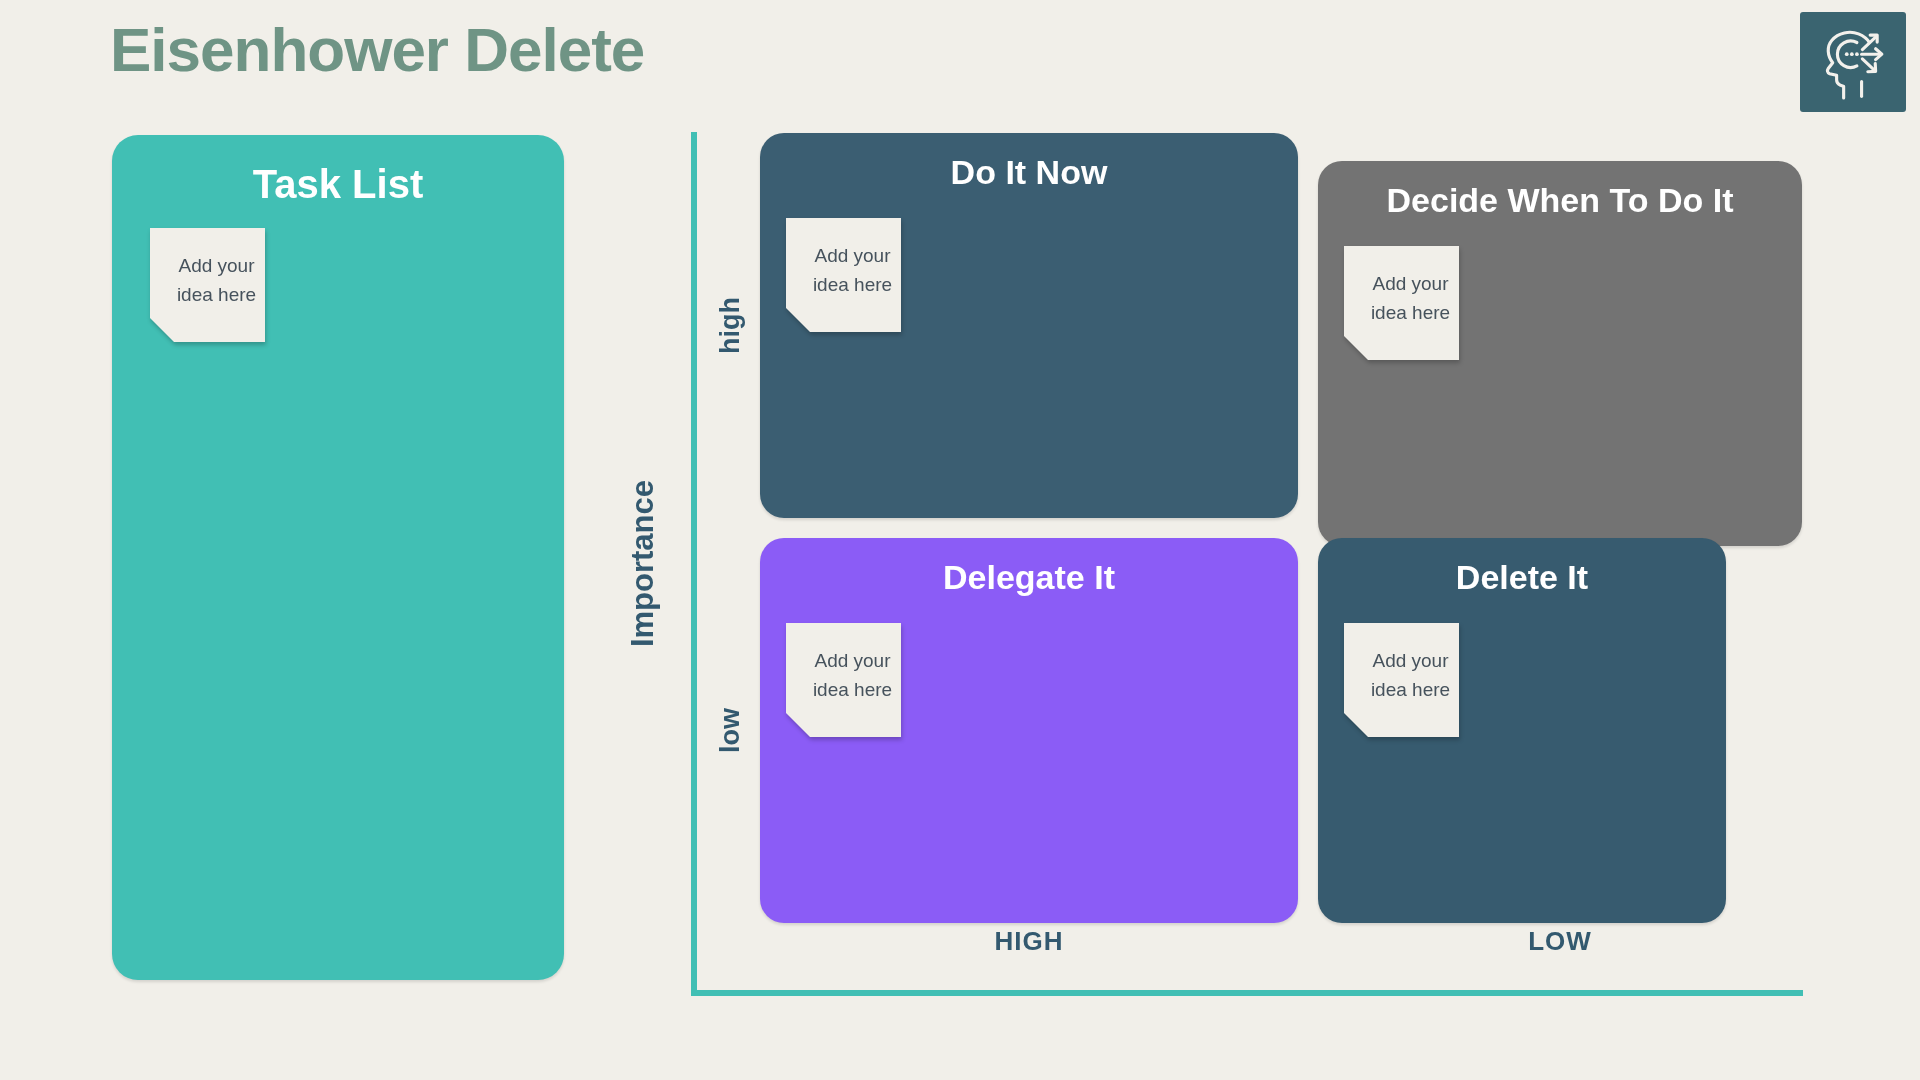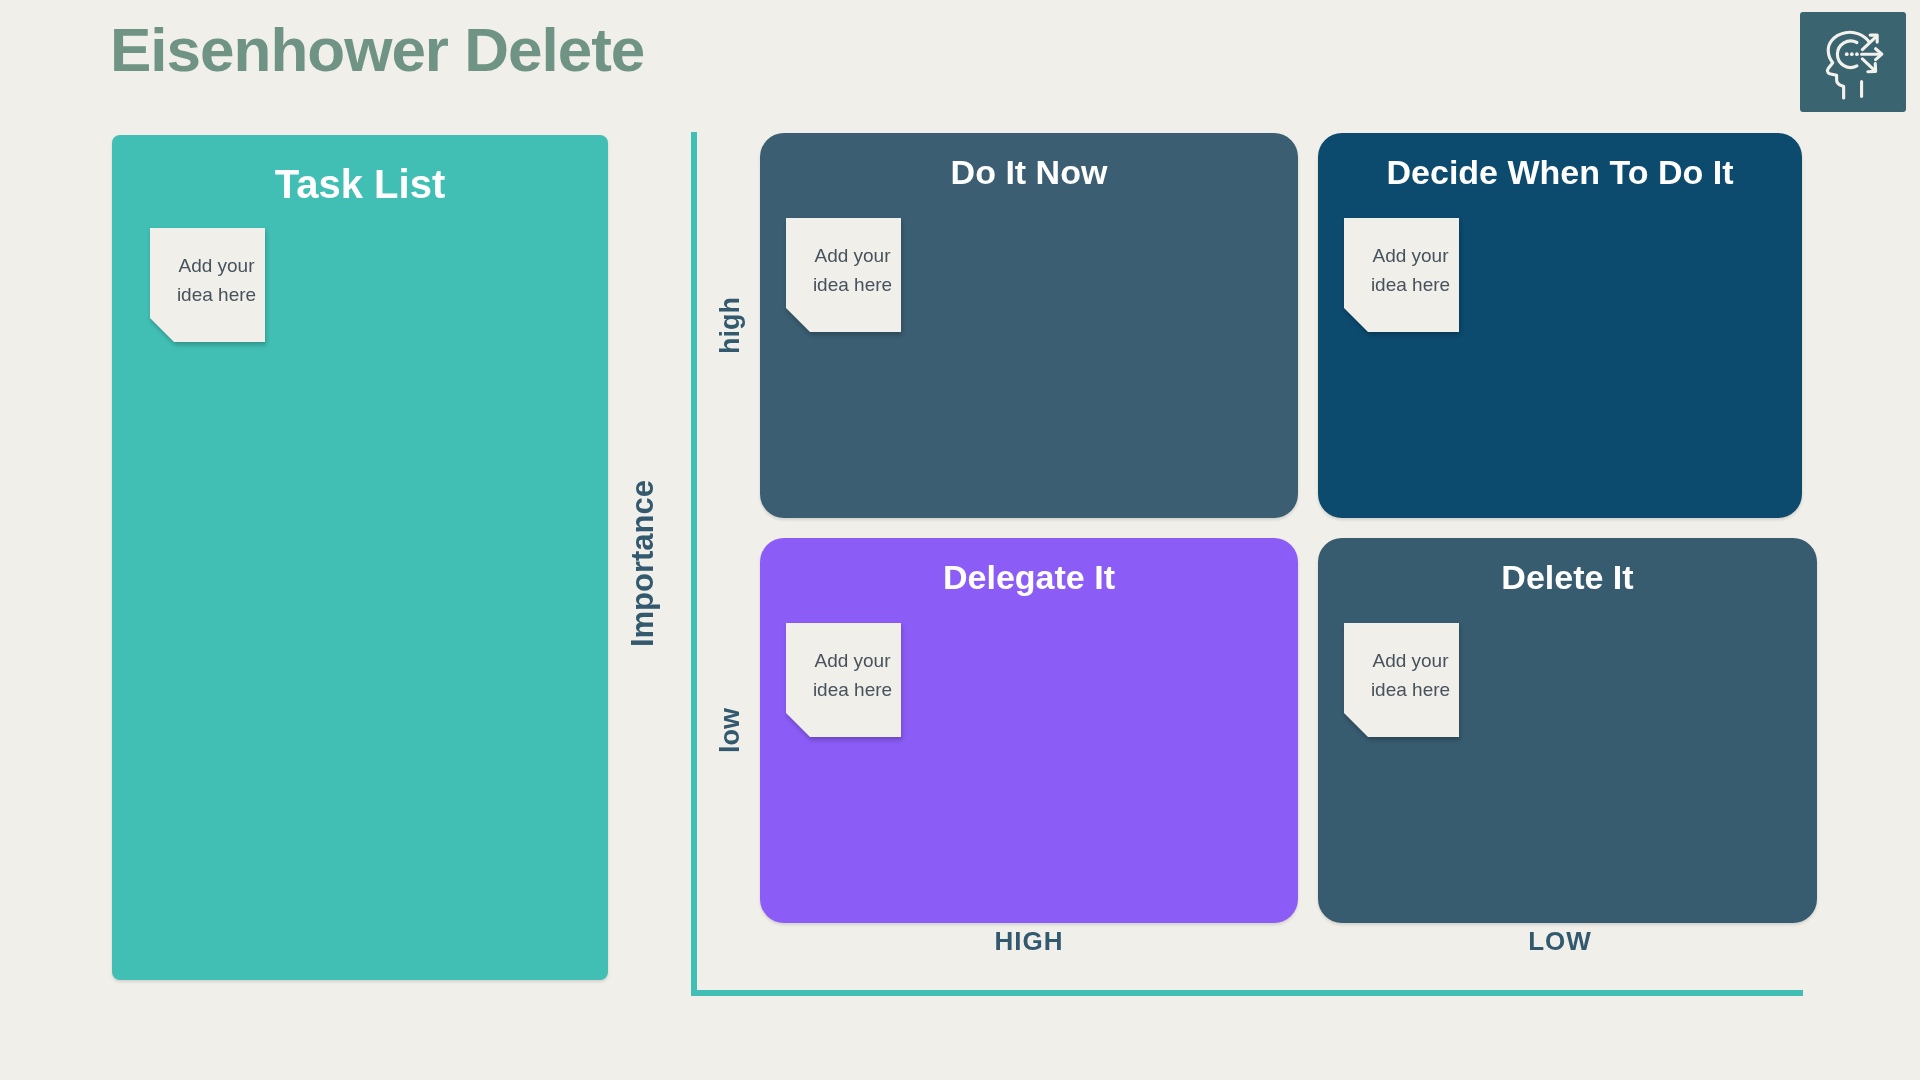--- a/index.html
+++ b/index.html
@@ -19,27 +19,27 @@
   .logo svg { width:100%; height:100%; }
 
   .panel {
     position:absolute; border-radius:24px;
     box-shadow:0 2px 3px rgba(0,0,0,0.12);
   }
   .panel-title {
     text-align:center; color:#ffffff; font-weight:bold;
   }
 
-  .task-panel { left:112px; top:135px; width:496px; height:845px; border-radius:8px; }
+  .task-panel { left:112px; top:135px; width:452px; height:845px; border-radius:26px; }
   .task-panel .panel-title { padding-top:27px; font-size:40px; }
 
   .q-do-it-now { left:760px;  top:133px; width:538px; height:385px; }
   .q-decide    { left:1318px; top:133px; width:484px; height:385px; }
   .q-delegate  { left:760px;  top:538px; width:538px; height:385px; }
-  .q-delete    { left:1318px; top:538px; width:499px; height:385px; }
+  .q-delete    { left:1318px; top:538px; width:408px; height:385px; }
   .quadrant .panel-title { padding-top:20px; font-size:34px; }
 
   .note-wrap { position:absolute; filter:drop-shadow(1px 3px 2px rgba(0,0,0,0.22)); }
   .task-panel .note-wrap { left:38px; top:93px; }
   .quadrant  .note-wrap { left:26px; top:85px; }
   .note {
     width:115px; height:114px; background:#f1efe9;
     clip-path:polygon(0 0, 100% 0, 100% 100%, 24px 100%, 0 calc(100% - 24px));
     display:flex; align-items:center; justify-content:center;
     text-align:center; font-size:19px; line-height:1.55; color:#46525c;
@@ -114,21 +114,21 @@
     <span>low</span>
   </div>
 
   <section class="panel quadrant q-do-it-now" style="background-color: rgb(59, 94, 114);">
     <div class="panel-title">Do It Now</div>
     <div class="note-wrap">
       <div class="note">Add your idea here</div>
     </div>
   </section>
 
-  <section class="panel quadrant q-decide" style="background-color: #0c4a6e;">
+  <section class="panel quadrant q-decide" style="background-color: #737373; margin-top: 28px;">
     <div class="panel-title">Decide When To Do It</div>
     <div class="note-wrap">
       <div class="note">Add your idea here</div>
     </div>
   </section>
 
   <section class="panel quadrant q-delegate" style="background-color: #8b5cf6;">
     <div class="panel-title">Delegate It</div>
     <div class="note-wrap">
       <div class="note">Add your idea here</div>

